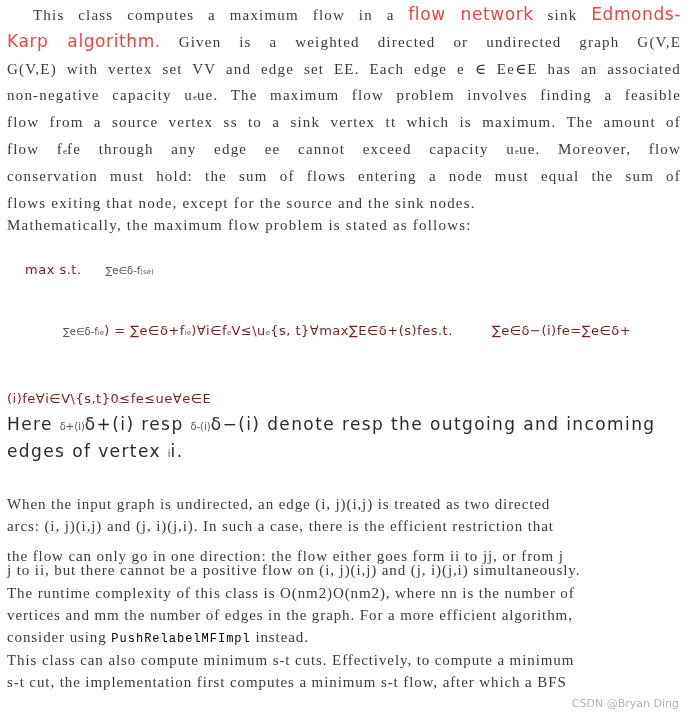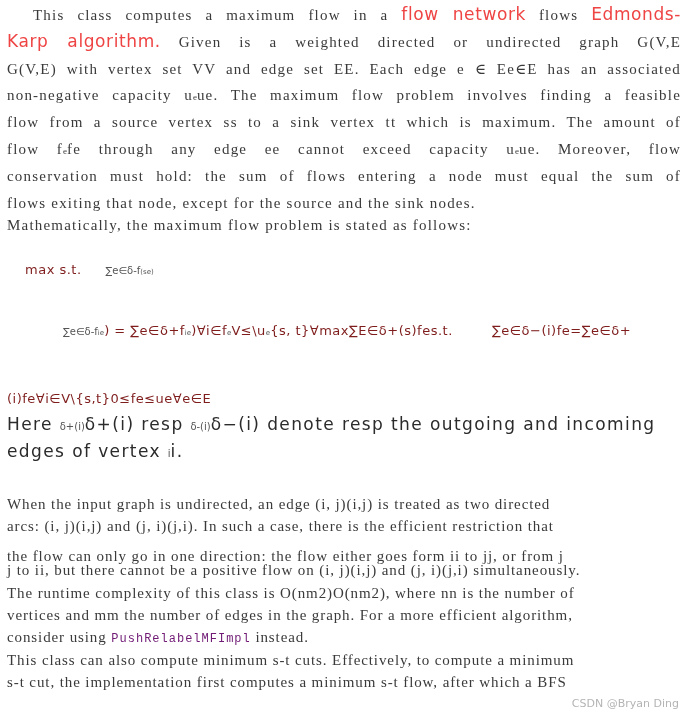--- a/index.html
+++ b/index.html
@@ -57,37 +57,37 @@
       white-space: nowrap;
       font-family: "DejaVu Sans", "Liberation Sans", sans-serif;
       font-size: 17px;
       letter-spacing: 1.4px;
       color: #2b2b2b;
     }
     .mono {
       font-family: "Liberation Mono", "DejaVu Sans Mono", monospace;
       font-size: 12px;
       letter-spacing: 1px;
-      color: #701a75;
+      color: #000000;
     }
     .watermark {
       position: absolute;
       right: 8px;
       top: 697px;
       font-family: "DejaVu Sans", "Liberation Sans", sans-serif;
       font-size: 11px;
       color: #b4b4b4;
       letter-spacing: 0;
     }
   </style>
 </head>
 <body>
 
 <div class="line just" style="top:4px; left:33px; width:648px;">
-  <span>This class computes a maximum flow in a </span><span class="sans-big">flow network</span><span> flows </span><span class="sans-big">Edmonds-</span>
+  <span>This class computes a maximum flow in a </span><span class="sans-big">flow network</span><span> sink </span><span class="sans-big">Edmonds-</span>
 </div>
 <div class="line just" style="top:31px;">
   <span class="sans-big">Karp algorithm.</span><span> Given is a weighted directed or undirected graph G(V,E</span>
 </div>
 <div class="line just" style="top:60px;">G(V,E) with vertex set VV and edge set EE. Each edge e ∈ Ee∈E has an associated</div>
 <div class="line just" style="top:87px;">
   <span>non-negative capacity u</span><span class="sub">e</span><span>ue. The maximum flow problem involves finding a feasible</span>
 </div>
 <div class="line just" style="top:114px;">flow from a source vertex ss to a sink vertex tt which is maximum. The amount of</div>
 <div class="line just" style="top:141px;">

